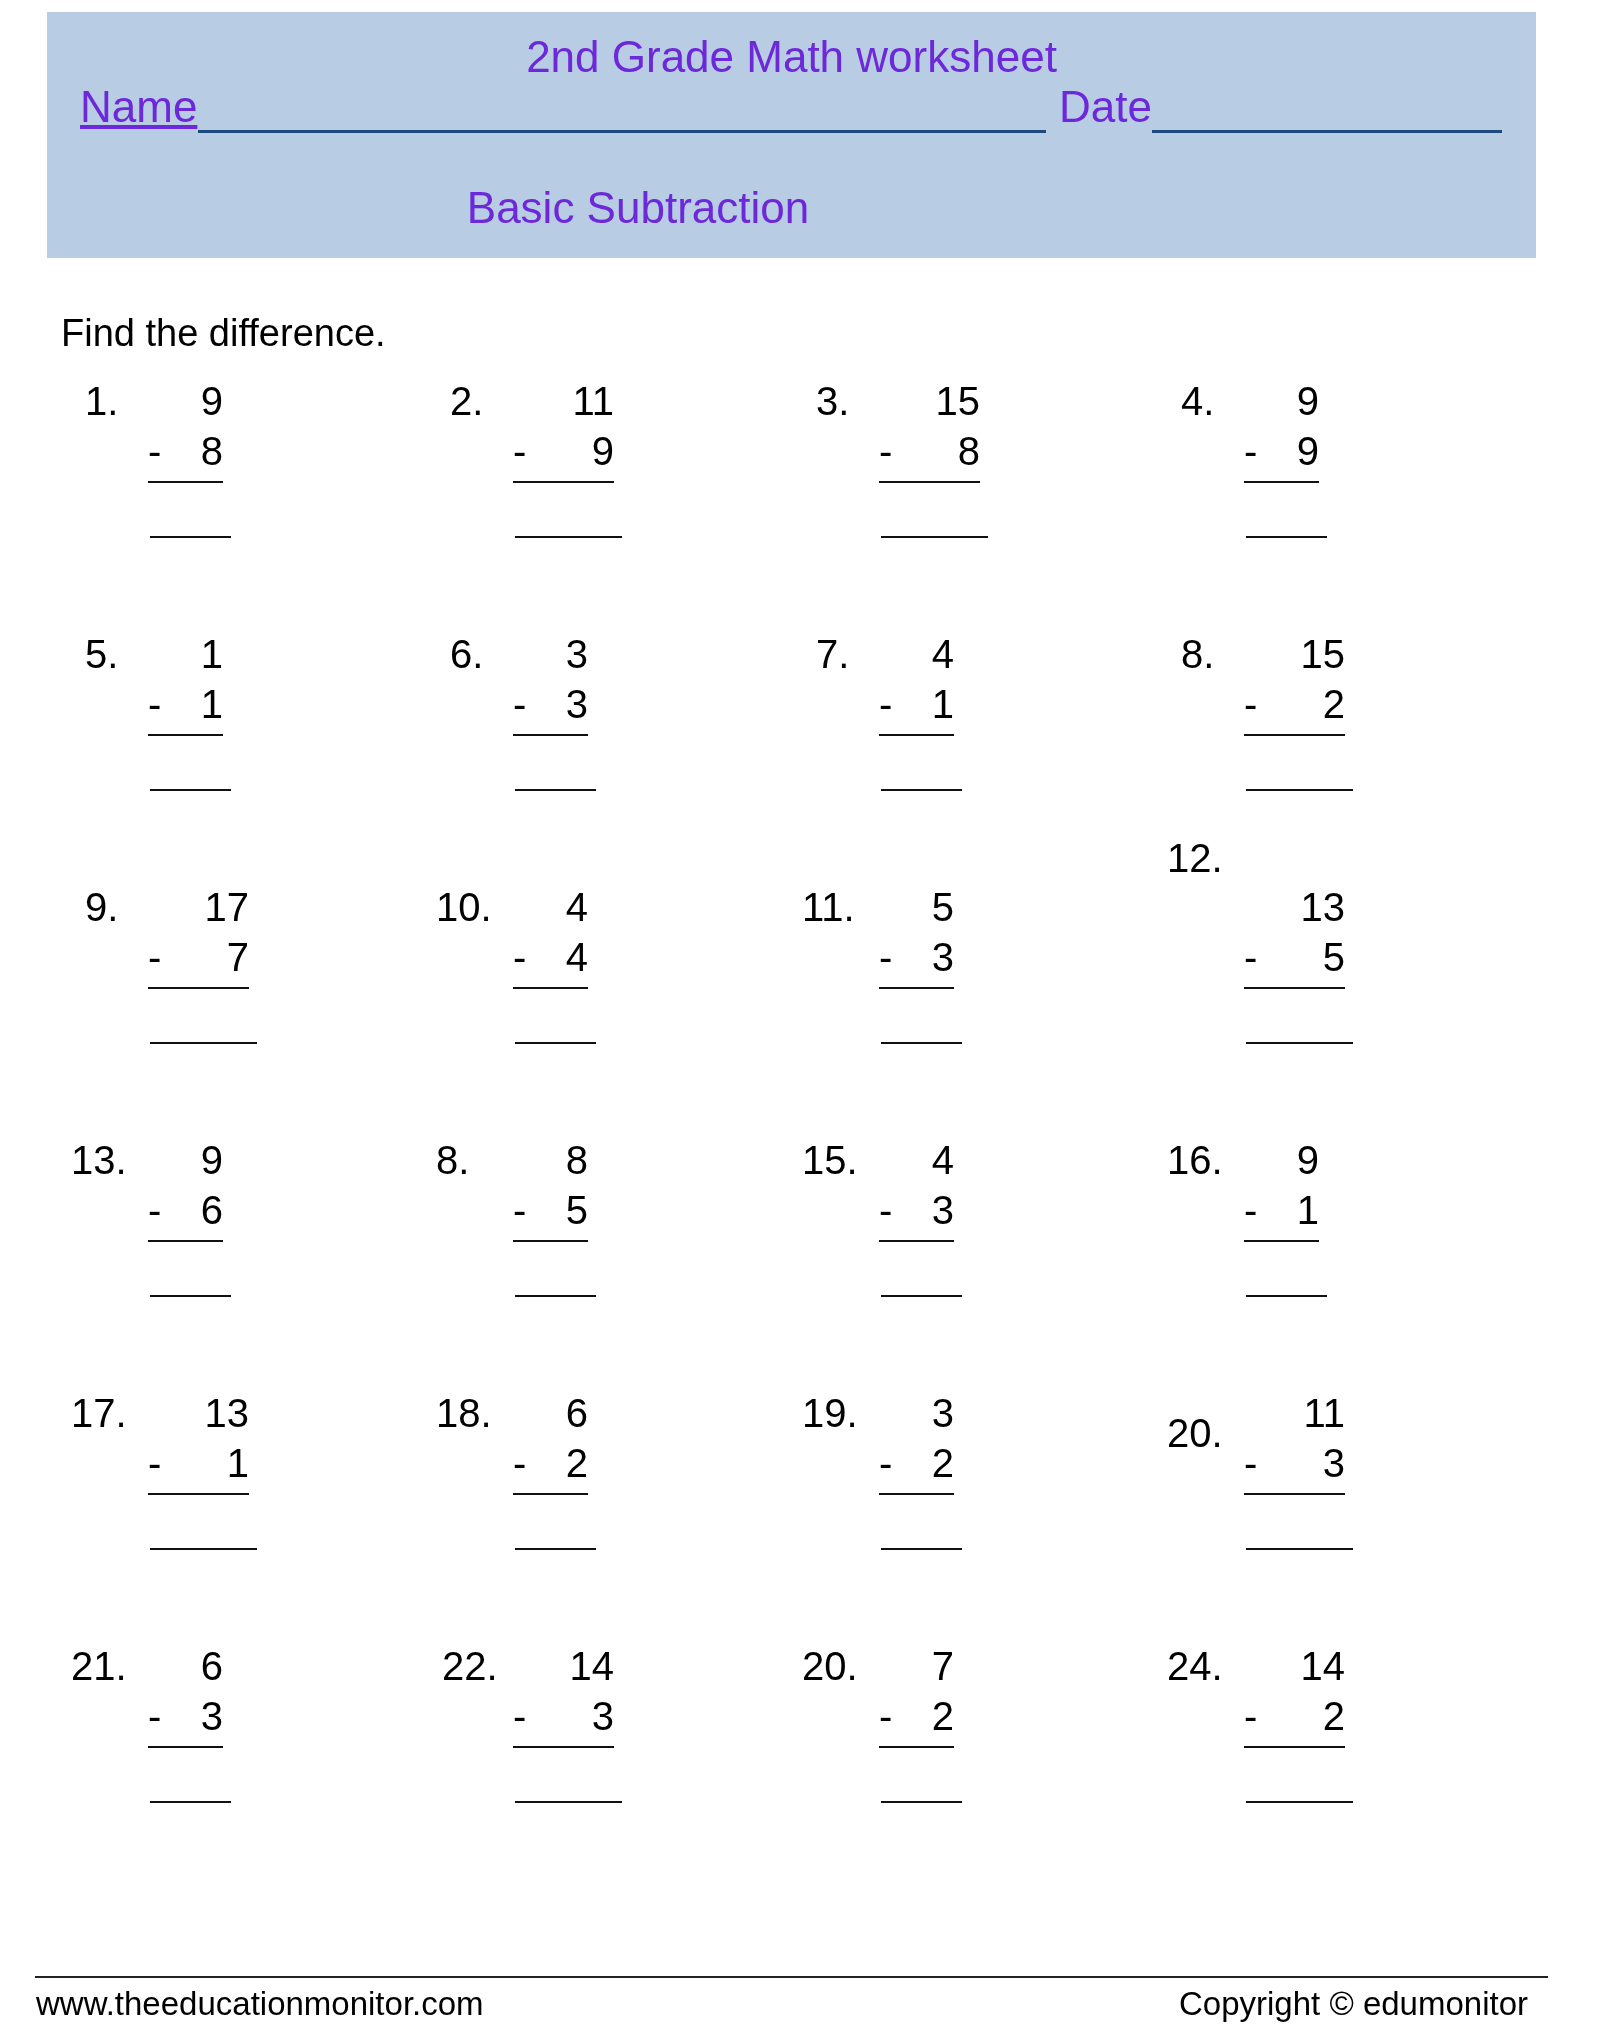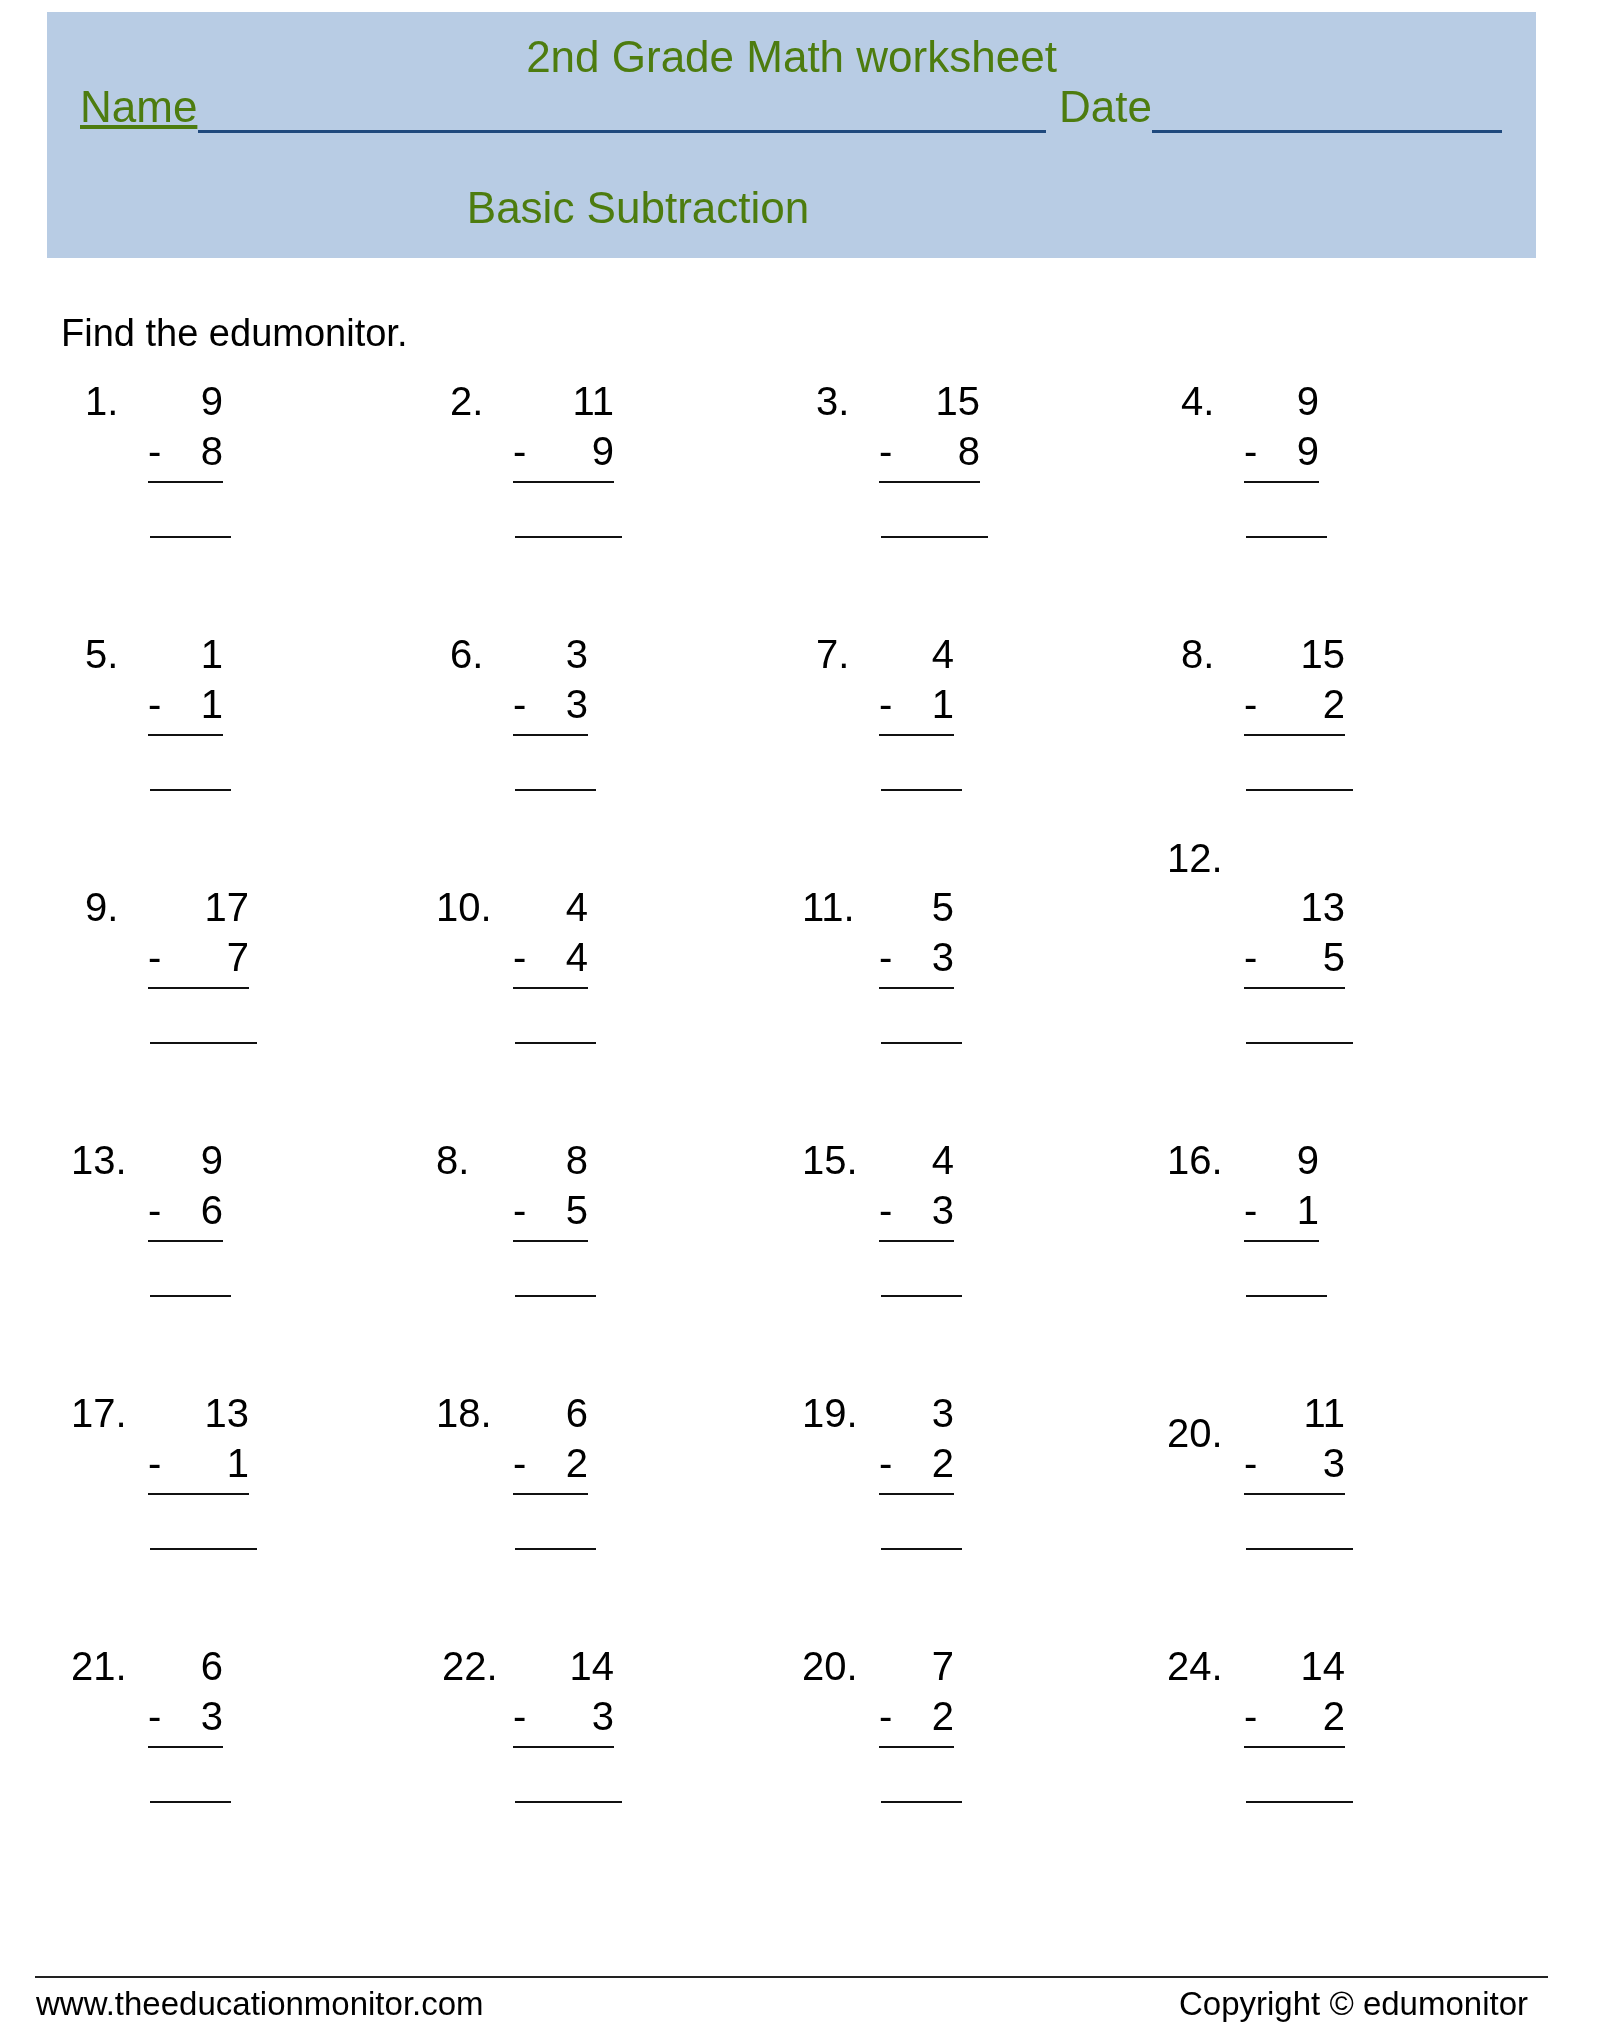--- a/index.html
+++ b/index.html
@@ -1,39 +1,39 @@
 <!DOCTYPE html>
 <html><head>
 <meta charset="utf-8">
 <style>
   html, body { margin:0; padding:0; background:#ffffff; }
   body { width:1600px; height:2025px; position:relative; overflow:hidden;
          font-family:"Liberation Sans", "DejaVu Sans", sans-serif; color:#000; }
   .abs { position:absolute; white-space:nowrap; line-height:1; }
   #header-box { position:absolute; left:47px; top:12px; width:1489px; height:246px; background:#b8cce4; }
-  .hdr { color:#4d7c0f; font-size:44px; }
+  .hdr { color:#6d28d9; font-size:44px; }
   .uline { position:absolute; height:3px; background:#1f497d; }
   #instructions { font-size:38px; left:61px; top:314px; }
   .num { font-size:40px; }
   .rule { position:absolute; height:2px; background:#111; }
   #footer-rule { position:absolute; left:35px; top:1976px; width:1513px; height:2px; background:#222; }
   .foot { font-size:33px; top:1987px; }
 </style>
 </head>
 <body>
 
 <div id="header-box"></div>
 <div class="abs hdr" style="left:47px; width:1489px; text-align:center; top:35px;">2nd Grade Math worksheet</div>
 <div class="abs hdr" style="left:80px; top:85px;text-decoration:underline;">Name</div>
 <div class="uline" style="left:198px; top:130px; width:848px;"></div>
 <div class="abs hdr" style="left:1059px; top:85px;">Date</div>
 <div class="uline" style="left:1152px; top:130px; width:350px;"></div>
 <div class="abs hdr" style="left:47px; width:1182px; text-align:center; top:186px;">Basic Subtraction</div>
 
-<div id="instructions" class="abs">Find the edumonitor.</div>
+<div id="instructions" class="abs">Find the difference.</div>
 
 <div id="problems">
     <div>
       <div class="abs num" style="left:85px; top:381px;">1.</div>
       <div class="abs num" style="left:148px; width:75px; text-align:right; top:381px;">9</div>
       <div class="abs num" style="left:148px; top:431px;">-</div>
       <div class="abs num" style="left:148px; width:75px; text-align:right; top:431px;">8</div>
       <div class="rule" style="left:148px; top:481px; width:75px;"></div>
       <div class="rule" style="left:150px; top:536px; width:81px;"></div>
     </div>

